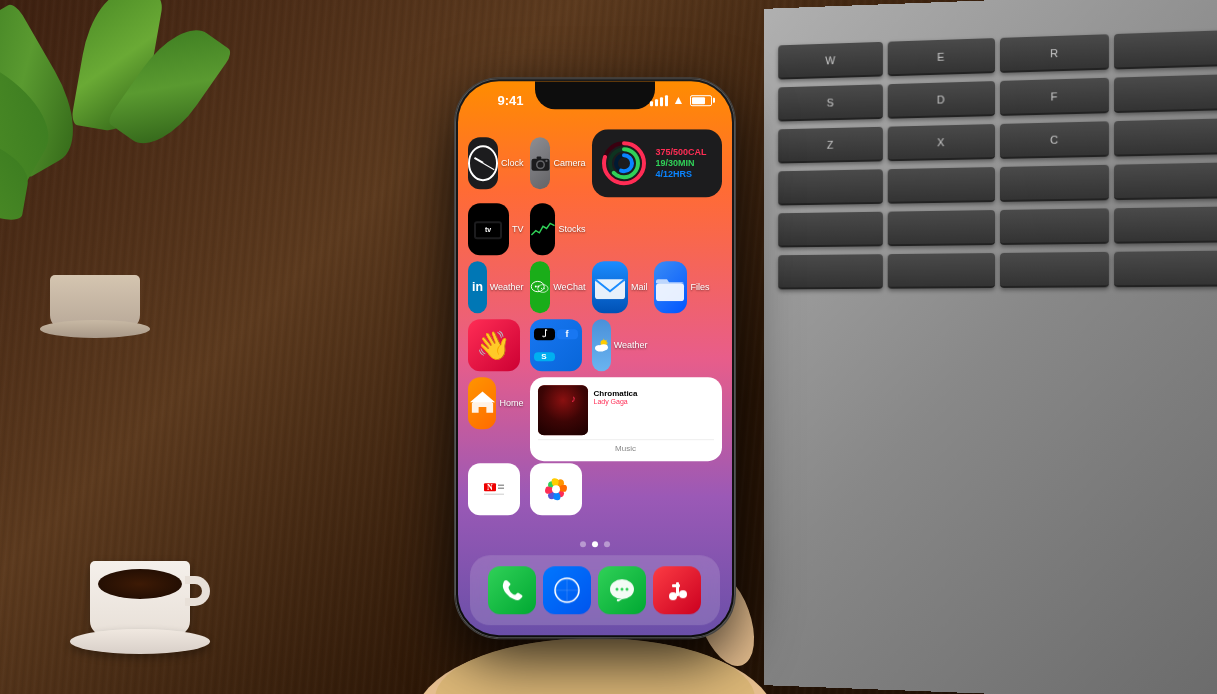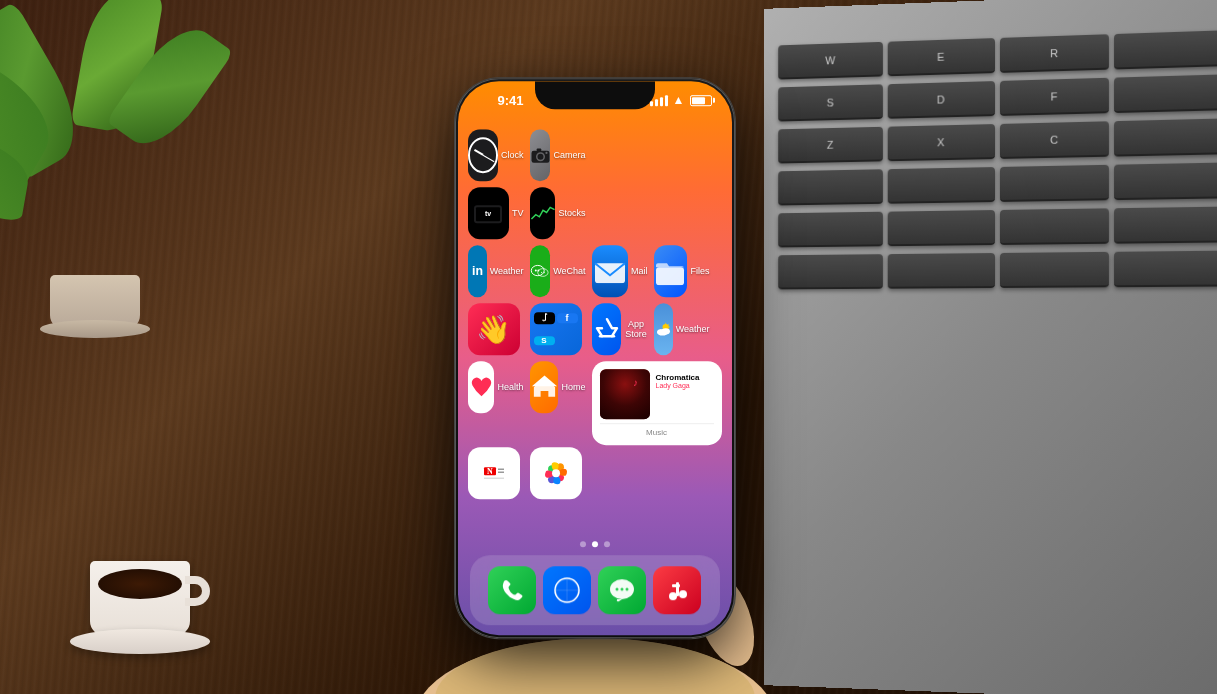--- a/index.html
+++ b/index.html
@@ -633,20 +633,40 @@
                 <rect x="2" y="5" width="24" height="16" rx="3" fill="#1c1c1e"></rect>
                 <circle cx="14" cy="13" r="5" fill="none" stroke="#636366" stroke-width="2"></circle>
                 <circle cx="14" cy="13" r="3" fill="#1c1c1e"></circle>
                 <rect x="9" y="2" width="6" height="4" rx="1" fill="#1c1c1e"></rect>
                 <circle cx="22" cy="8" r="1.5" fill="#636366"></circle>
               </svg>
             </div>
             <span class="app-label">Camera</span>
           </div>
 
+          <div class="activity-widget" style="flex:1;">
+            <div class="activity-rings">
+              <svg class="ring-svg" viewBox="0 0 48 48">
+
+                <circle cx="24" cy="24" r="20" fill="none" stroke="#3a0010" stroke-width="4"></circle>
+                <circle cx="24" cy="24" r="20" fill="none" stroke="#ff2d55" stroke-width="4" stroke-dasharray="100 26" stroke-dashoffset="0" stroke-linecap="round" transform="rotate(-90 24 24)"></circle>
+
+                <circle cx="24" cy="24" r="14" fill="none" stroke="#0d3320" stroke-width="4"></circle>
+                <circle cx="24" cy="24" r="14" fill="none" stroke="#30d158" stroke-width="4" stroke-dasharray="55 33" stroke-dashoffset="0" stroke-linecap="round" transform="rotate(-90 24 24)"></circle>
+
+                <circle cx="24" cy="24" r="8" fill="none" stroke="#001a33" stroke-width="4"></circle>
+                <circle cx="24" cy="24" r="8" fill="none" stroke="#0a84ff" stroke-width="4" stroke-dasharray="28 22" stroke-dashoffset="0" stroke-linecap="round" transform="rotate(-90 24 24)"></circle>
+              </svg>
+            </div>
+            <div class="activity-text">
+              <span class="activity-cal">375/500CAL</span>
+              <span class="activity-min">19/30MIN</span>
+              <span class="activity-hrs">4/12HRS</span>
+            </div>
+          </div>
         </div>
 
         <div style="display:flex; gap:6px; margin-bottom:6px;">
 
           <div class="app-icon" style="width:56px;">
             <div class="app-icon-img tv-app">
               <svg width="32" height="24" viewBox="0 0 32 24">
                 <rect x="2" y="4" width="28" height="18" rx="3" fill="#1c1c1e"></rect>
                 <rect x="4" y="6" width="24" height="14" rx="1" fill="#000"></rect>
                 <text x="16" y="15" fill="white" font-size="7" text-anchor="middle" font-family="sans-serif" font-weight="bold">tv</text>
@@ -734,29 +754,20 @@
               </div>
 
               <div style="background:#00aff0; border-radius:4px; display:flex; align-items:center; justify-content:center;">
                 <span style="color:white; font-size:8px; font-weight:bold;">S</span>
               </div>
               <div style="background:rgba(255,255,255,0.2); border-radius:4px;"></div>
             </div>
             <span class="app-label"></span>
           </div>
 
-          <div class="app-icon" style="width:56px;">
-            <div class="app-icon-img appstore-app">
-              <svg width="30" height="30" viewBox="0 0 30 30">
-                <path d="M15 5 L20 14 L25 14 L20 22 M10 22 L5 14 L10 14" fill="none" stroke="white" stroke-width="2.5" stroke-linecap="round" stroke-linejoin="round"></path>
-                <line x1="8" y1="22" x2="22" y2="22" stroke="white" stroke-width="2.5" stroke-linecap="round"></line>
-              </svg>
-            </div>
-            <span class="app-label">App Store</span>
-          </div>
 
           <div class="app-icon" style="width:56px;">
             <div class="app-icon-img weather-app">
               <svg width="36" height="28" viewBox="0 0 36 28">
 
                 <circle cx="22" cy="10" r="6" fill="#ffcc00"></circle>
                 <line x1="22" y1="2" x2="22" y2="4" stroke="#ffcc00" stroke-width="1.5"></line>
                 <line x1="28" y1="4" x2="27" y2="5.5" stroke="#ffcc00" stroke-width="1.5"></line>
                 <line x1="30" y1="10" x2="28" y2="10" stroke="#ffcc00" stroke-width="1.5"></line>
 
@@ -764,28 +775,20 @@
                 <ellipse cx="22" cy="18" rx="8" ry="6" fill="white"></ellipse>
                 <ellipse cx="12" cy="19" rx="6" ry="5" fill="white"></ellipse>
               </svg>
             </div>
             <span class="app-label">Weather</span>
           </div>
         </div>
 
         <div style="display:flex; gap:6px; margin-bottom:6px; align-items:flex-start;">
 
-          <div class="app-icon" style="width:56px;">
-            <div class="app-icon-img health-app">
-              <svg width="30" height="28" viewBox="0 0 30 28">
-                <path d="M15 24 Q8 18 5 12 Q3 8 6 5 Q9 2 12 4 Q14 5 15 7 Q16 5 18 4 Q21 2 24 5 Q27 8 25 12 Q22 18 15 24Z" fill="#ff2d55"></path>
-              </svg>
-            </div>
-            <span class="app-label">Health</span>
-          </div>
 
           <div class="app-icon" style="width:56px;">
             <div class="app-icon-img home-app">
               <svg width="30" height="28" viewBox="0 0 30 28">
                 <path d="M15 4 L26 14 L26 24 L19 24 L19 18 L11 18 L11 24 L4 24 L4 14 Z" fill="white" fill-opacity="0.9"></path>
                 <polygon points="15,2 28,13 2,13" fill="white"></polygon>
               </svg>
             </div>
             <span class="app-label">Home</span>
           </div>

